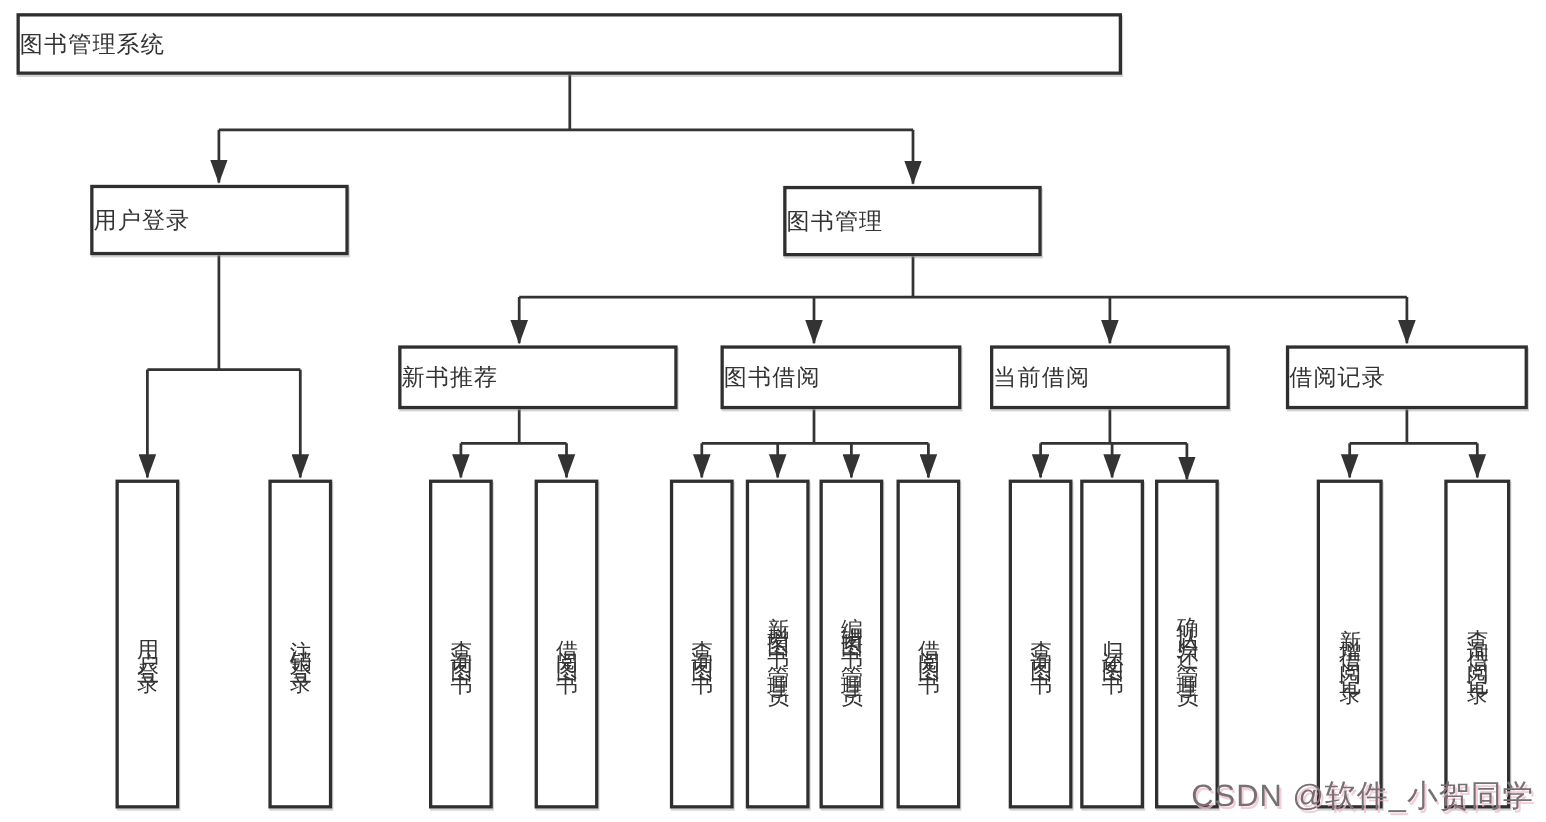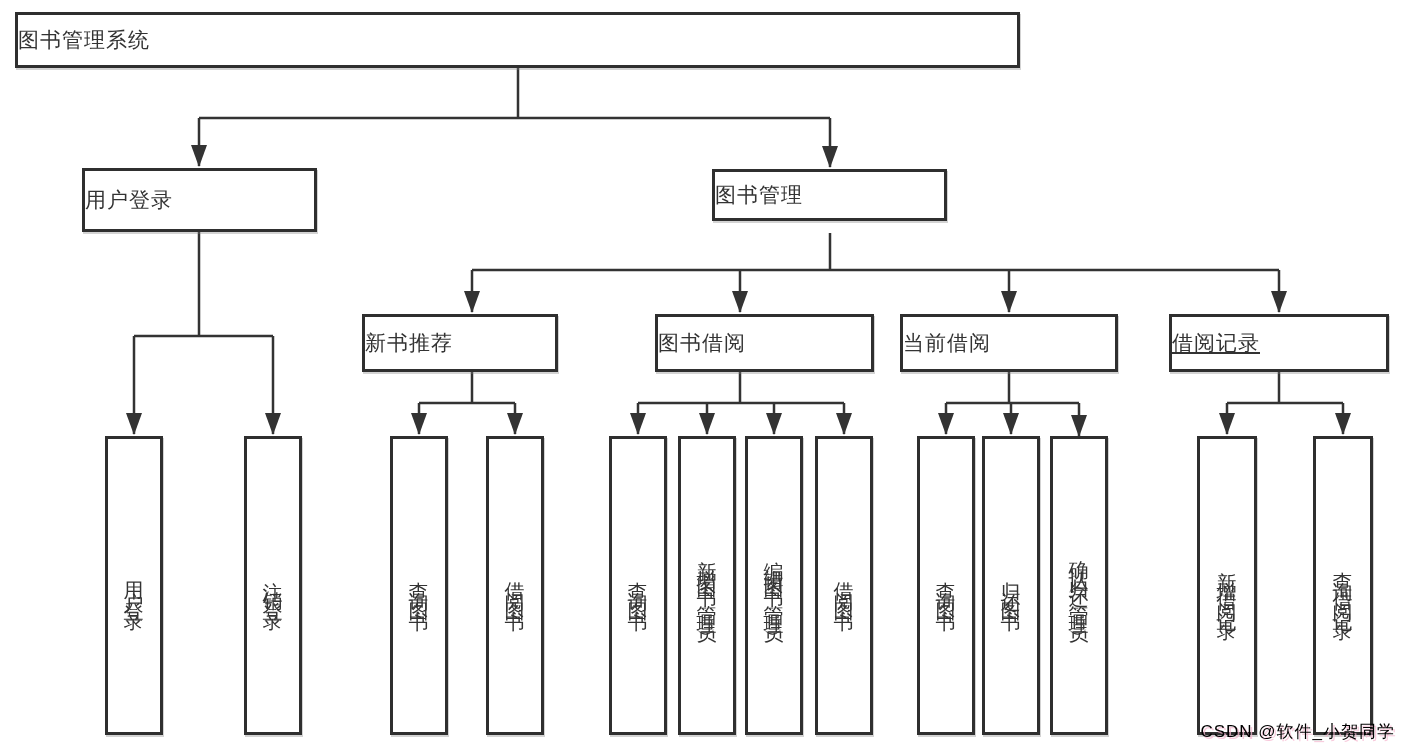--- a/index.html
+++ b/index.html
@@ -52,22 +52,22 @@
     font-size: 20px;
     letter-spacing: 10px;
     line-height: 1;
     white-space: nowrap;
   }
   .leaf.long span { letter-spacing: 9px; }
   #watermark {
     position: absolute;
     right: 10px;
     bottom: 4px;
-    font-size: 17px;
-    color: #000000;
+    font-size: 28px;
+    color: #737373;
     letter-spacing: 1px;
     text-shadow: 2px 2px 0 rgba(245,184,208,0.75);
     white-space: nowrap;
   }
 </style>
 </head>
 <body>
 
 <div id="canvas">
 
@@ -112,34 +112,34 @@
     <line class="edge" x1="1343" y1="403" x2="1343" y2="434" marker-end="url(#arrow)"></line>
   </svg>
 
   <div class="hnode" style="left:15px; top:12px; width:1005px; height:56px;">
     <span>图书管理系统</span>
   </div>
 
   <div class="hnode" style="left:82px; top:168px; width:235px; height:64px;">
     <span>用户登录</span>
   </div>
-  <div class="hnode" style="left:712px; top:169px; width:235px; height:52px;font-family:Liberation Mono, monospace;">
+  <div class="hnode" style="left:712px; top:169px; width:235px; height:64px;font-family:Liberation Mono, monospace;">
     <span>图书管理</span>
   </div>
 
-  <div class="hnode" style="left:362px; top:314px; width:196px; height:58px;">
+  <div class="hnode" style="left:362px; top:314px; width:254px; height:58px;">
     <span>新书推荐</span>
   </div>
   <div class="hnode" style="left:630px; top:314px; width:219px; height:58px;margin-left:25px;">
     <span>图书借阅</span>
   </div>
   <div class="hnode" style="left:900px; top:314px; width:218px; height:58px;">
     <span>当前借阅</span>
   </div>
-  <div class="hnode" style="left:1169px; top:314px; width:220px; height:58px;text-decoration:underline;">
+  <div class="hnode" style="left:1169px; top:314px; width:220px; height:58px;">
     <span>借阅记录</span>
   </div>
 
   <div class="leaf" style="left:105px;">
     <span>用户登录</span>
   </div>
   <div class="leaf" style="left:244px;">
     <span>注销登录</span>
   </div>
 

